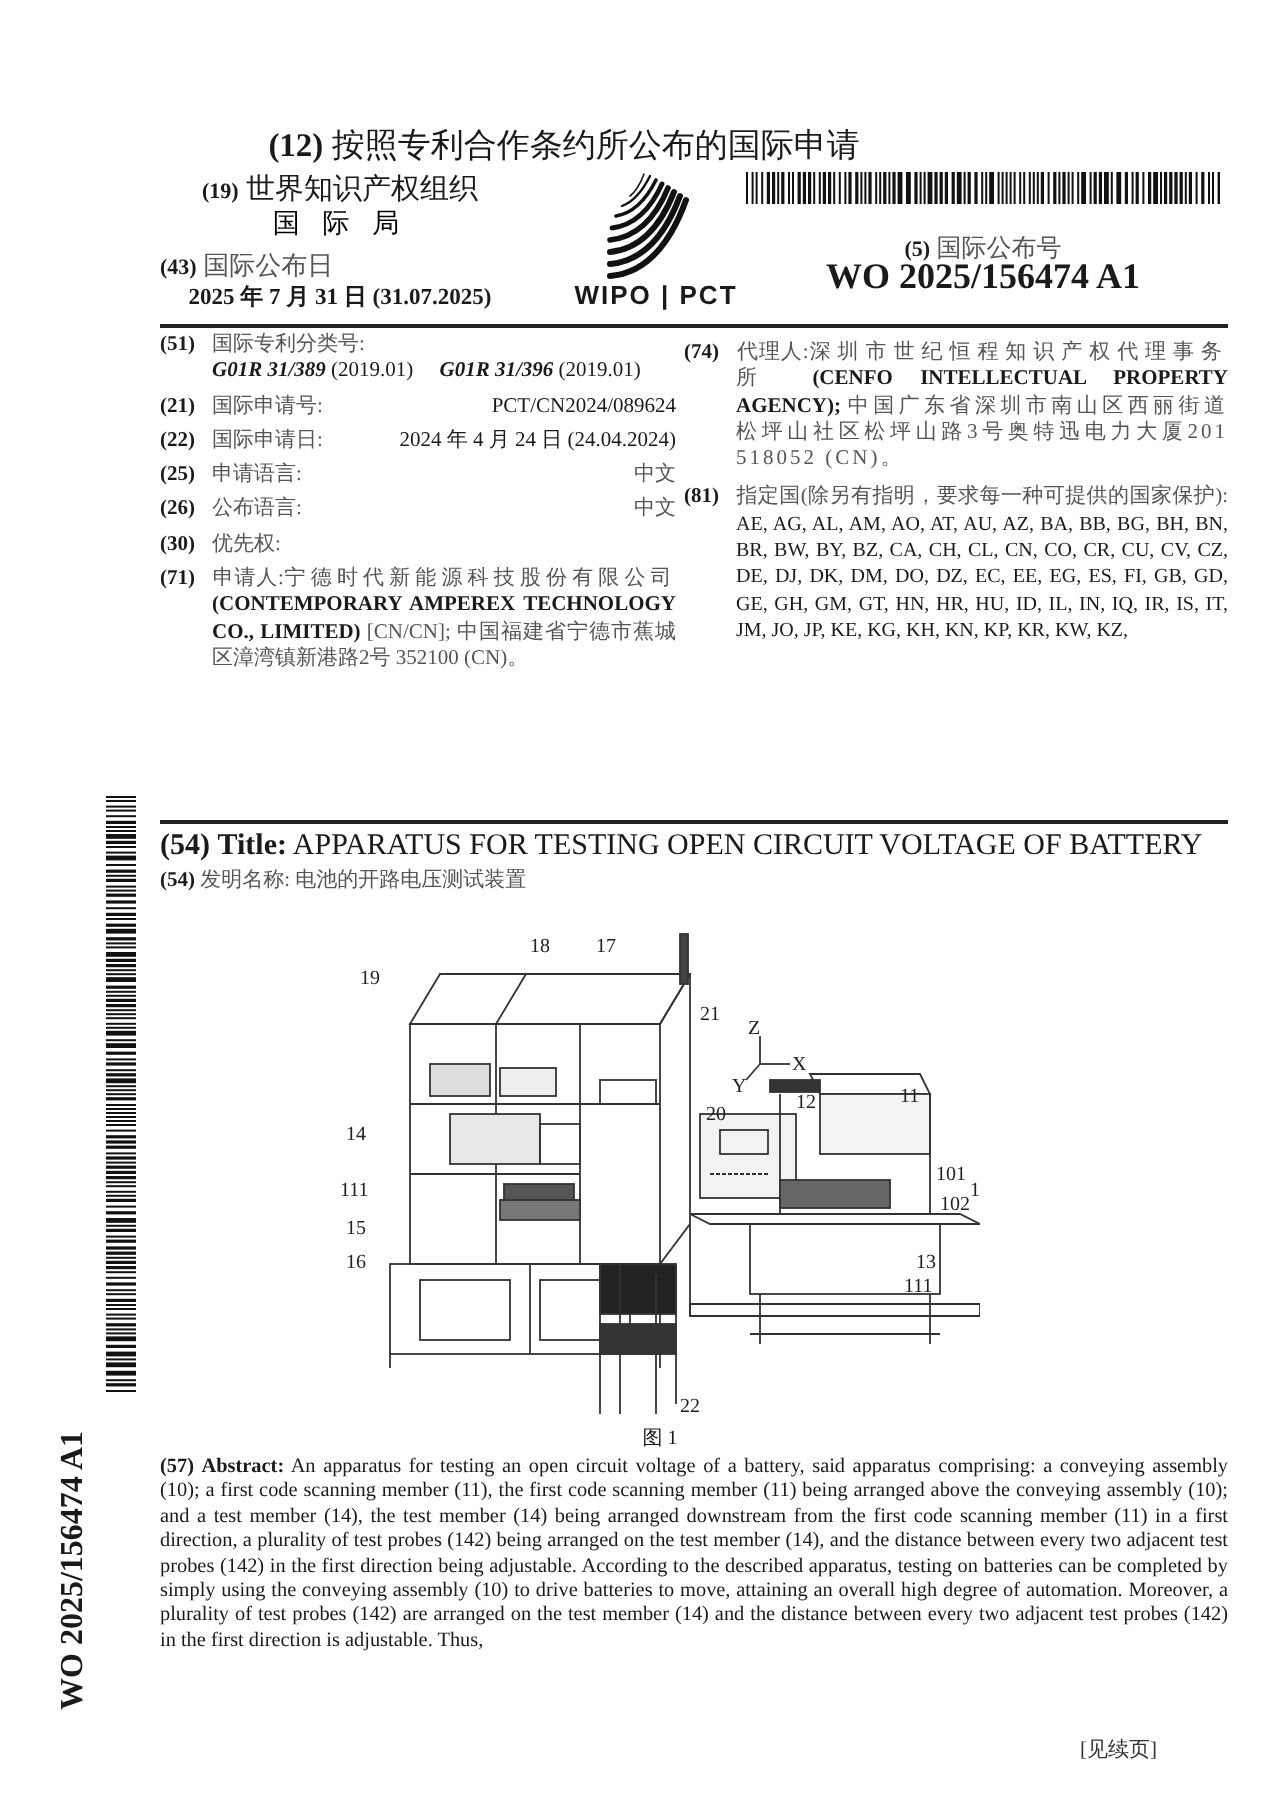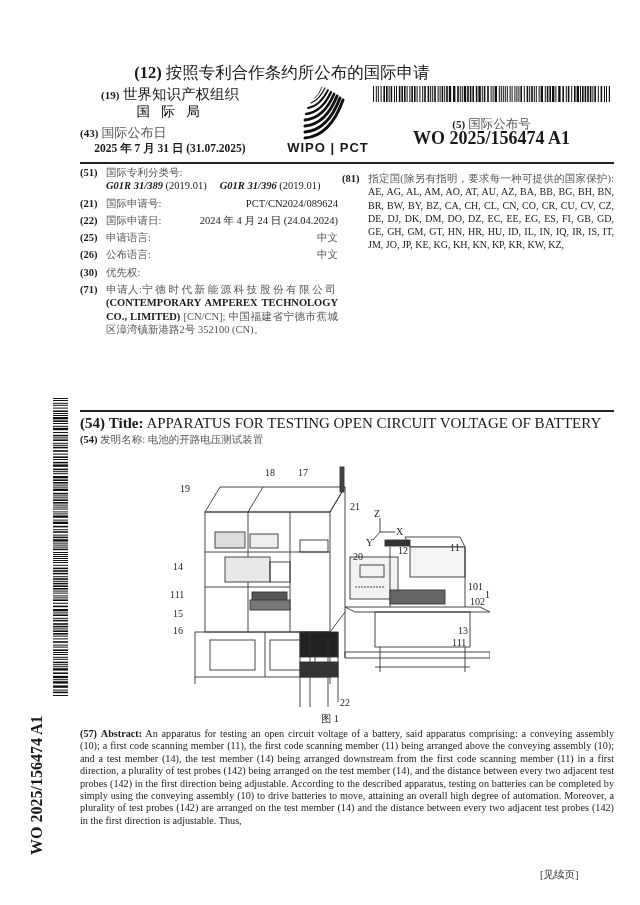--- a/index.html
+++ b/index.html
@@ -206,20 +206,25 @@
     <span class="fnum">(30)</span><span class="grey">优先权:</span>
   </div>
   <div class="field hang">
     <span class="fnum" style="text-indent:0">(71)</span><span class="grey">申请人:</span><span class="grey" style="letter-spacing:2.2px">宁德时代新能源科技股份有限公司</span>
     <span class="b">(CONTEMPORARY AMPEREX TECHNOLOGY CO., LIMITED)</span>
     <span class="grey">[CN/CN]; 中国福建省宁德市蕉城区漳湾镇新港路2号 352100 (CN)。</span>
   </div>
 </div>
 
 <div class="abs col-right">
+  <div class="field right-hang" style="margin-top:4px">
+    <span class="fnum" style="text-indent:0">(74)</span><span class="grey">代理人:</span><span class="grey" style="letter-spacing:3px">深圳市世纪恒程知识产权代理事务所</span>
+    <span class="b">(CENFO INTELLECTUAL PROPERTY AGENCY);</span>
+    <span class="grey" style="letter-spacing:1.5px">中国广东省深圳市南山区西丽街道松坪山社区松坪山路3号奥特迅电力大厦201 518052 (CN)。</span>
+  </div>
   <div class="field right-hang" style="margin-top:6px">
     <span class="fnum" style="text-indent:0">(81)</span><span class="grey">指定国(除另有指明，要求每一种可提供的国家保护):</span>
     <span style="font-size:10px">AE, AG, AL, AM, AO, AT, AU, AZ, BA, BB, BG, BH, BN, BR, BW, BY, BZ, CA, CH, CL, CN, CO, CR, CU, CV, CZ, DE, DJ, DK, DM, DO, DZ, EC, EE, EG, ES, FI, GB, GD, GE, GH, GM, GT, HN, HR, HU, ID, IL, IN, IQ, IR, IS, IT, JM, JO, JP, KE, KG, KH, KN, KP, KR, KW, KZ,</span>
   </div>
 </div>
 
 <div class="abs rule" style="top:410px"></div>
 
 <div class="abs title-en">
   <span class="b">(54)</span>

